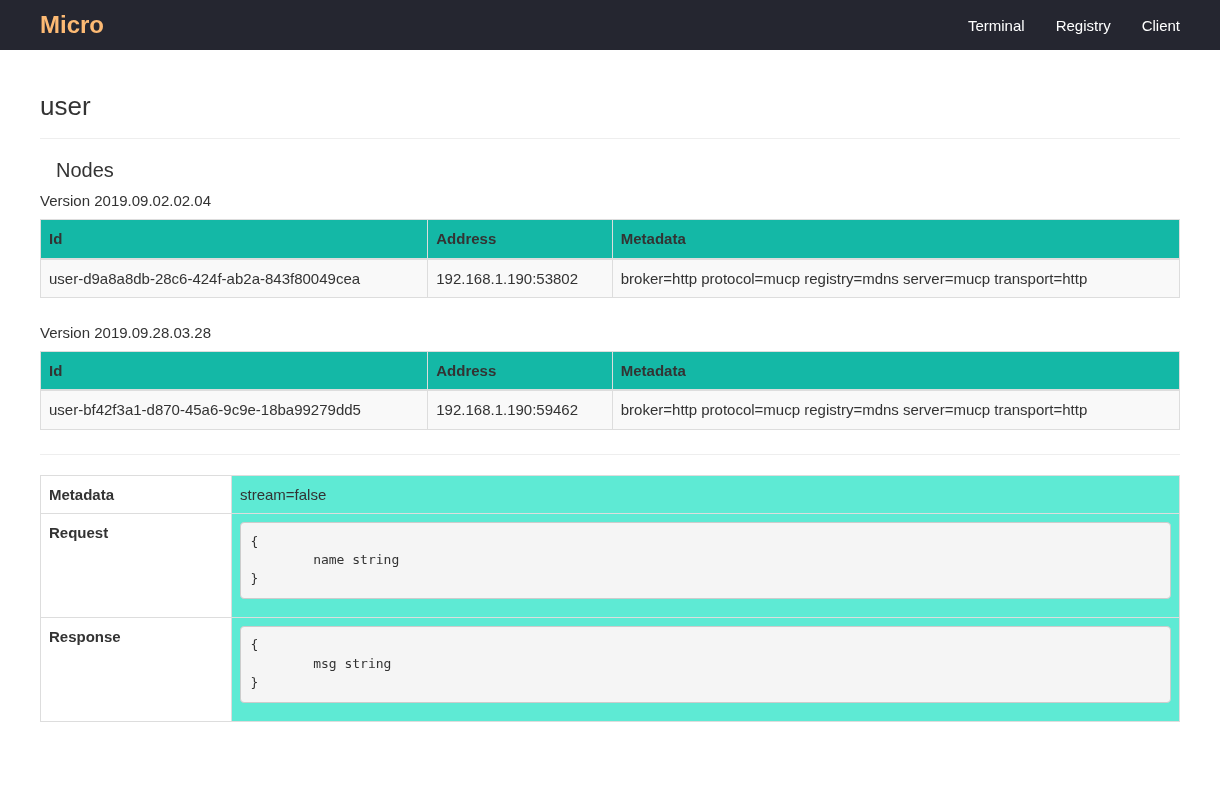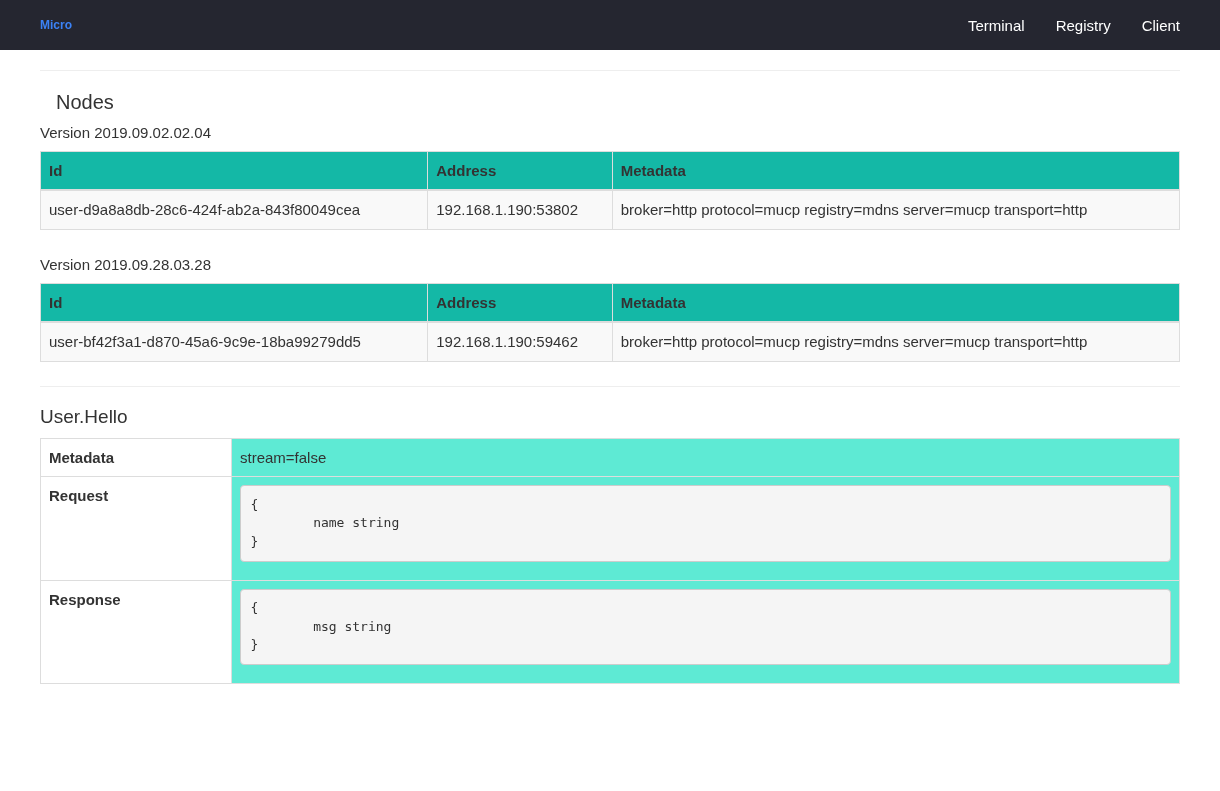--- a/index.html
+++ b/index.html
@@ -19,22 +19,22 @@
   }
   .navbar-inner {
     width: 1140px;
     margin: 0 auto;
     height: 50px;
     display: flex;
     align-items: center;
     justify-content: space-between;
   }
   .brand {
-    color: #3b82f6;
-    font-size: 12px;
+    color: #fdba74;
+    font-size: 24px;
     font-weight: bold;
     text-decoration: none;
     cursor: pointer;
   }
   .nav-links { display: flex; align-items: center; gap: 31px; }
   .nav-link {
     color: #ffffff;
     font-size: 15px;
     text-decoration: none;
     cursor: pointer;
@@ -134,20 +134,21 @@
     <div class="nav-links">
       <a class="nav-link">Terminal</a>
       <a class="nav-link">Registry</a>
       <a class="nav-link">Client</a>
     </div>
   </div>
 </nav>
 
 <main class="container">
 
+  <h2 class="page-title">user</h2>
   <hr>
 
   <h3 class="section-heading">Nodes</h3>
 
   <p class="version-label">Version 2019.09.02.02.04</p>
   <table class="nodes-table">
     <thead>
       <tr>
         <th class="col-id">Id</th>
         <th class="col-address">Address</th>
@@ -176,21 +177,20 @@
       <tr>
         <td>user-bf42f3a1-d870-45a6-9c9e-18ba99279dd5</td>
         <td>192.168.1.190:59462</td>
         <td>broker=http protocol=mucp registry=mdns server=mucp transport=http</td>
       </tr>
     </tbody>
   </table>
 
   <hr>
 
-  <h4 class="endpoint-name">User.Hello</h4>
 
   <table class="endpoint-table">
     <tbody>
       <tr>
         <th class="row-label">Metadata</th>
         <td>stream=false</td>
       </tr>
       <tr>
         <th class="row-label">Request</th>
         <td>

